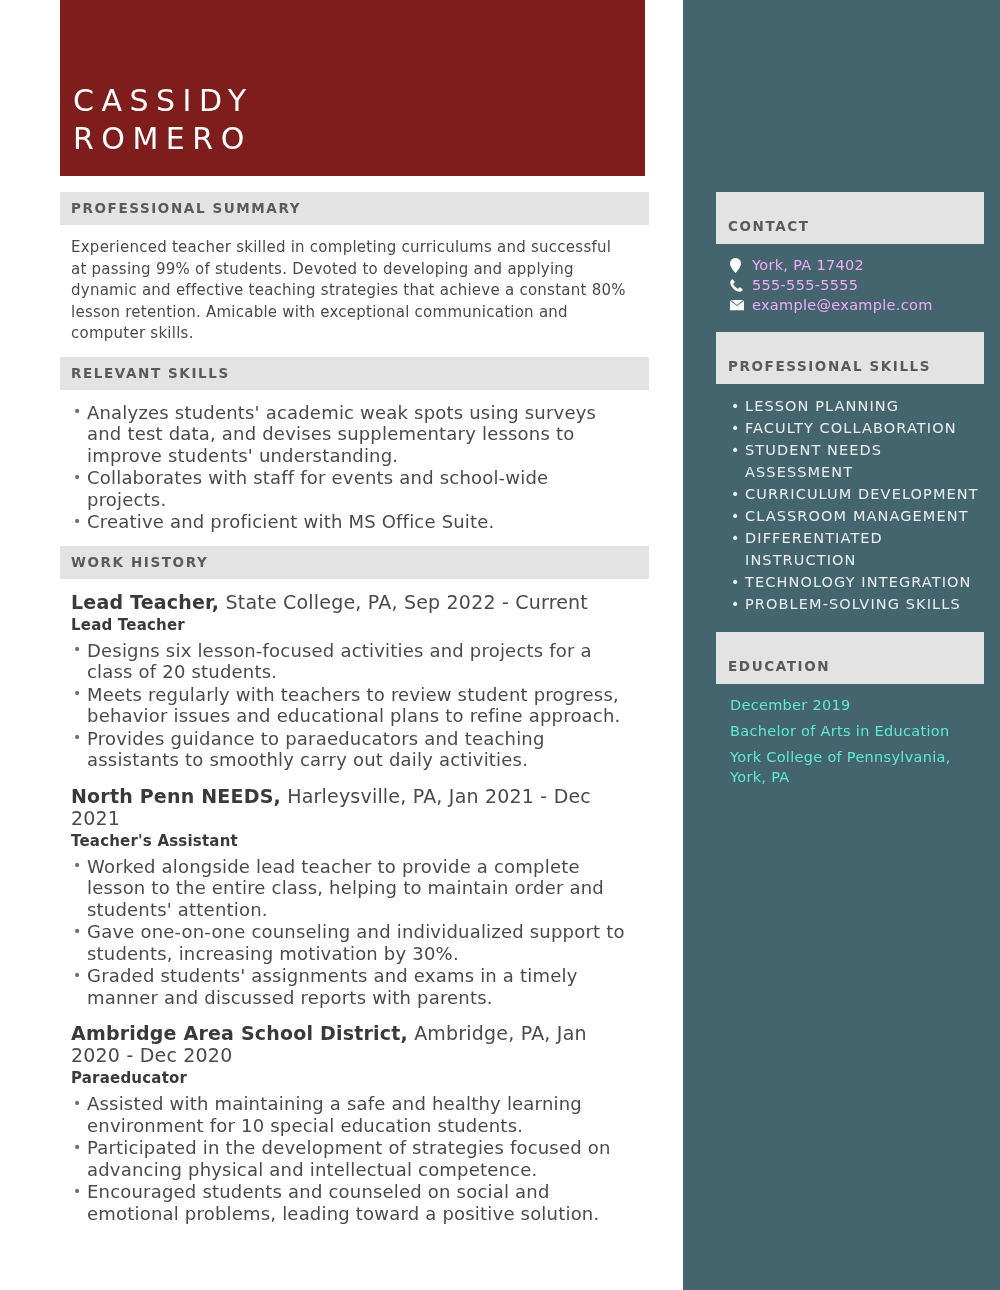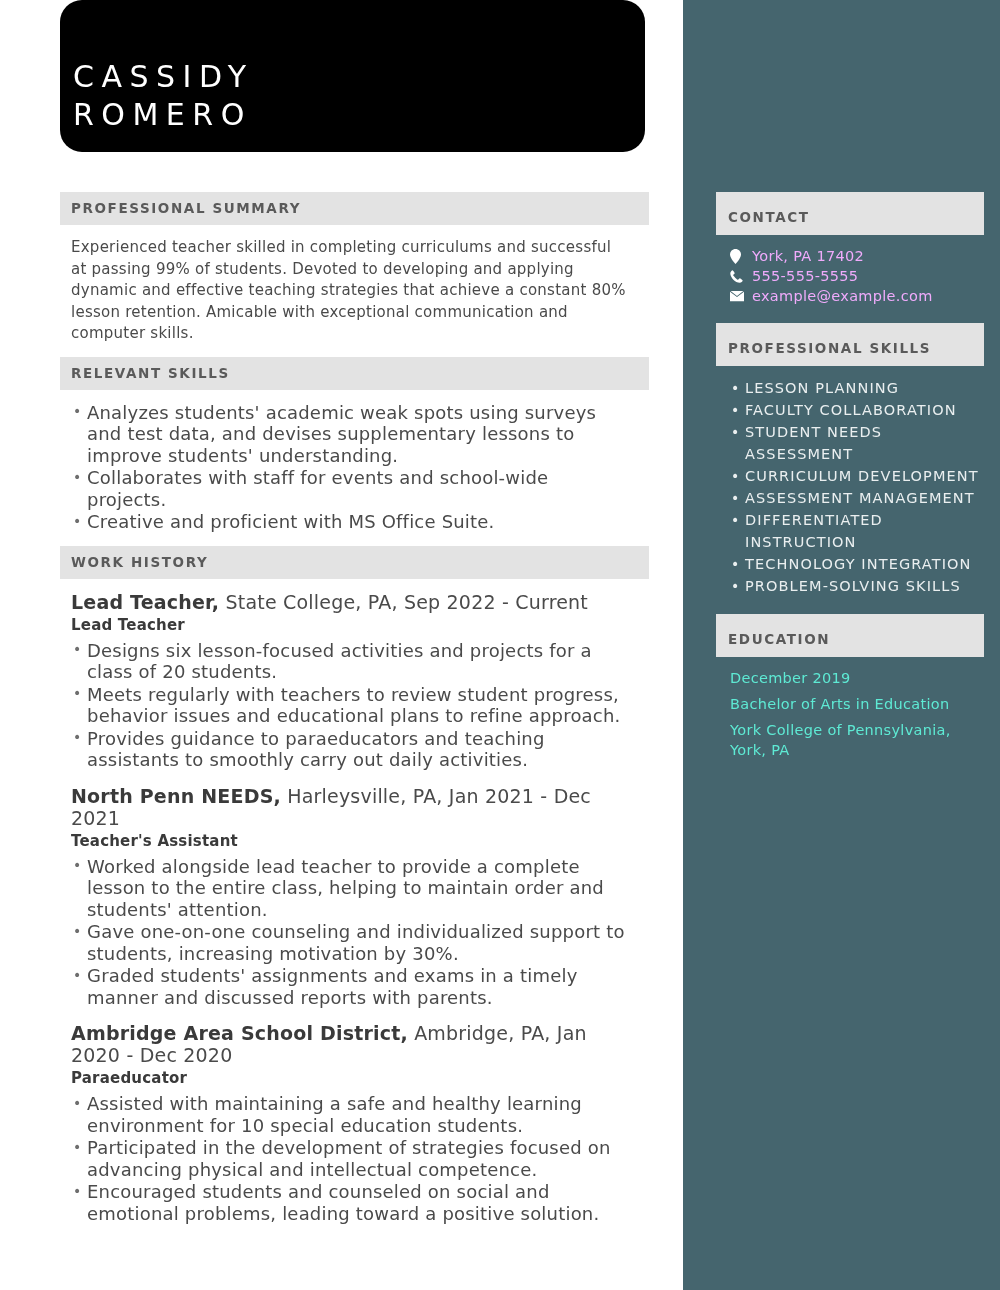--- a/index.html
+++ b/index.html
@@ -34,23 +34,22 @@
     box-sizing: border-box;
     padding: 0;
   }
 
   
   .header-banner {
     position: absolute;
     left: 60px;
     top: 0;
     width: 585px;
-    height: 152px;
-    background: #000000;
-    border-radius: 22px;
+    height: 176px;
+    background: #7f1d1d;
   }
   .name-block {
     position: absolute;
     left: 13px;
     bottom: 18px;
     width: 560px;
   }
   .name-line {
     color: #ffffff;
     font-size: 30px;
@@ -140,21 +139,21 @@
   }
   .job ul.bullets { margin-bottom: 14px; }
 
   
   .block-gap-sm { height: 8px; }
 
   
   .side-bar-head {
     margin: 0 16px 0 33px;
     background: #e3e3e3;
-    padding: 15px 10px 7px 12px;
+    padding: 24px 10px 7px 12px;
     box-sizing: border-box;
   }
   .side-bar-head .section-title {
     font-size: 13.5px;
     font-weight: bold;
     letter-spacing: 1.6px;
     color: #5a5a5a;
     line-height: 21px;
   }
   .side-body {
@@ -258,21 +257,21 @@
 
     <div class="side-bar-head">
       <div class="section-title">PROFESSIONAL SKILLS</div>
     </div>
     <div class="side-body">
       <ul class="side-bullets">
         <li>LESSON PLANNING</li>
         <li>FACULTY COLLABORATION</li>
         <li>STUDENT NEEDS ASSESSMENT</li>
         <li>CURRICULUM DEVELOPMENT</li>
-        <li>ASSESSMENT MANAGEMENT</li>
+        <li>CLASSROOM MANAGEMENT</li>
         <li>DIFFERENTIATED INSTRUCTION</li>
         <li>TECHNOLOGY INTEGRATION</li>
         <li>PROBLEM-SOLVING SKILLS</li>
       </ul>
     </div>
 
     <div style="height:17px"></div>
 
     <div class="side-bar-head">
       <div class="section-title">EDUCATION</div>

